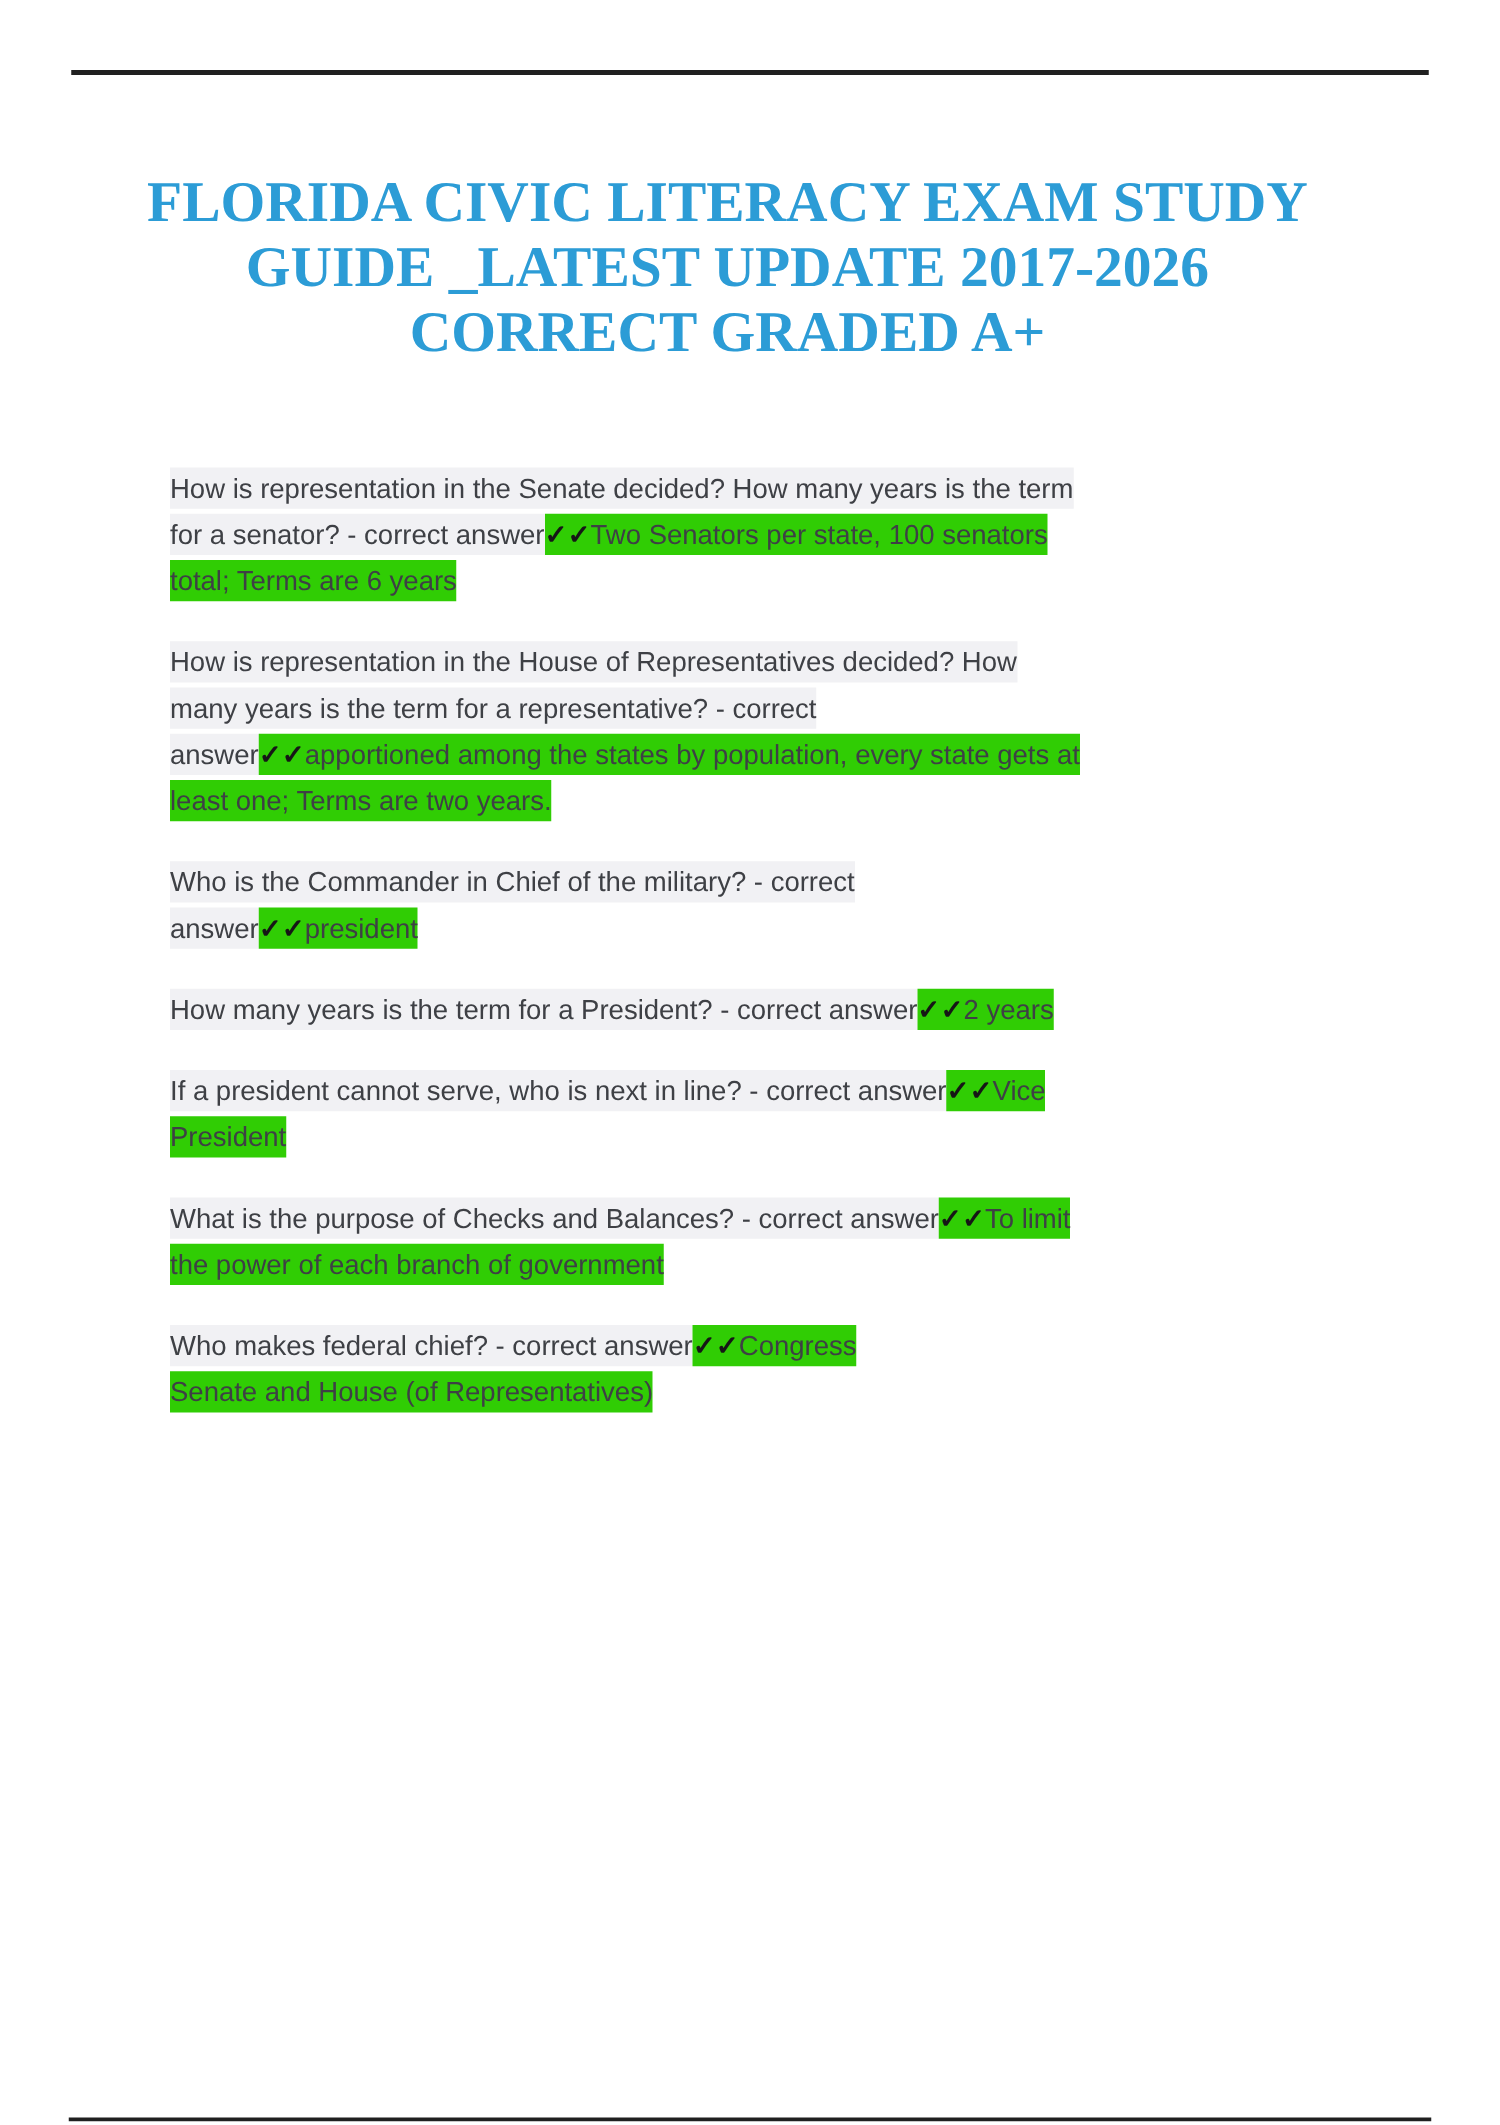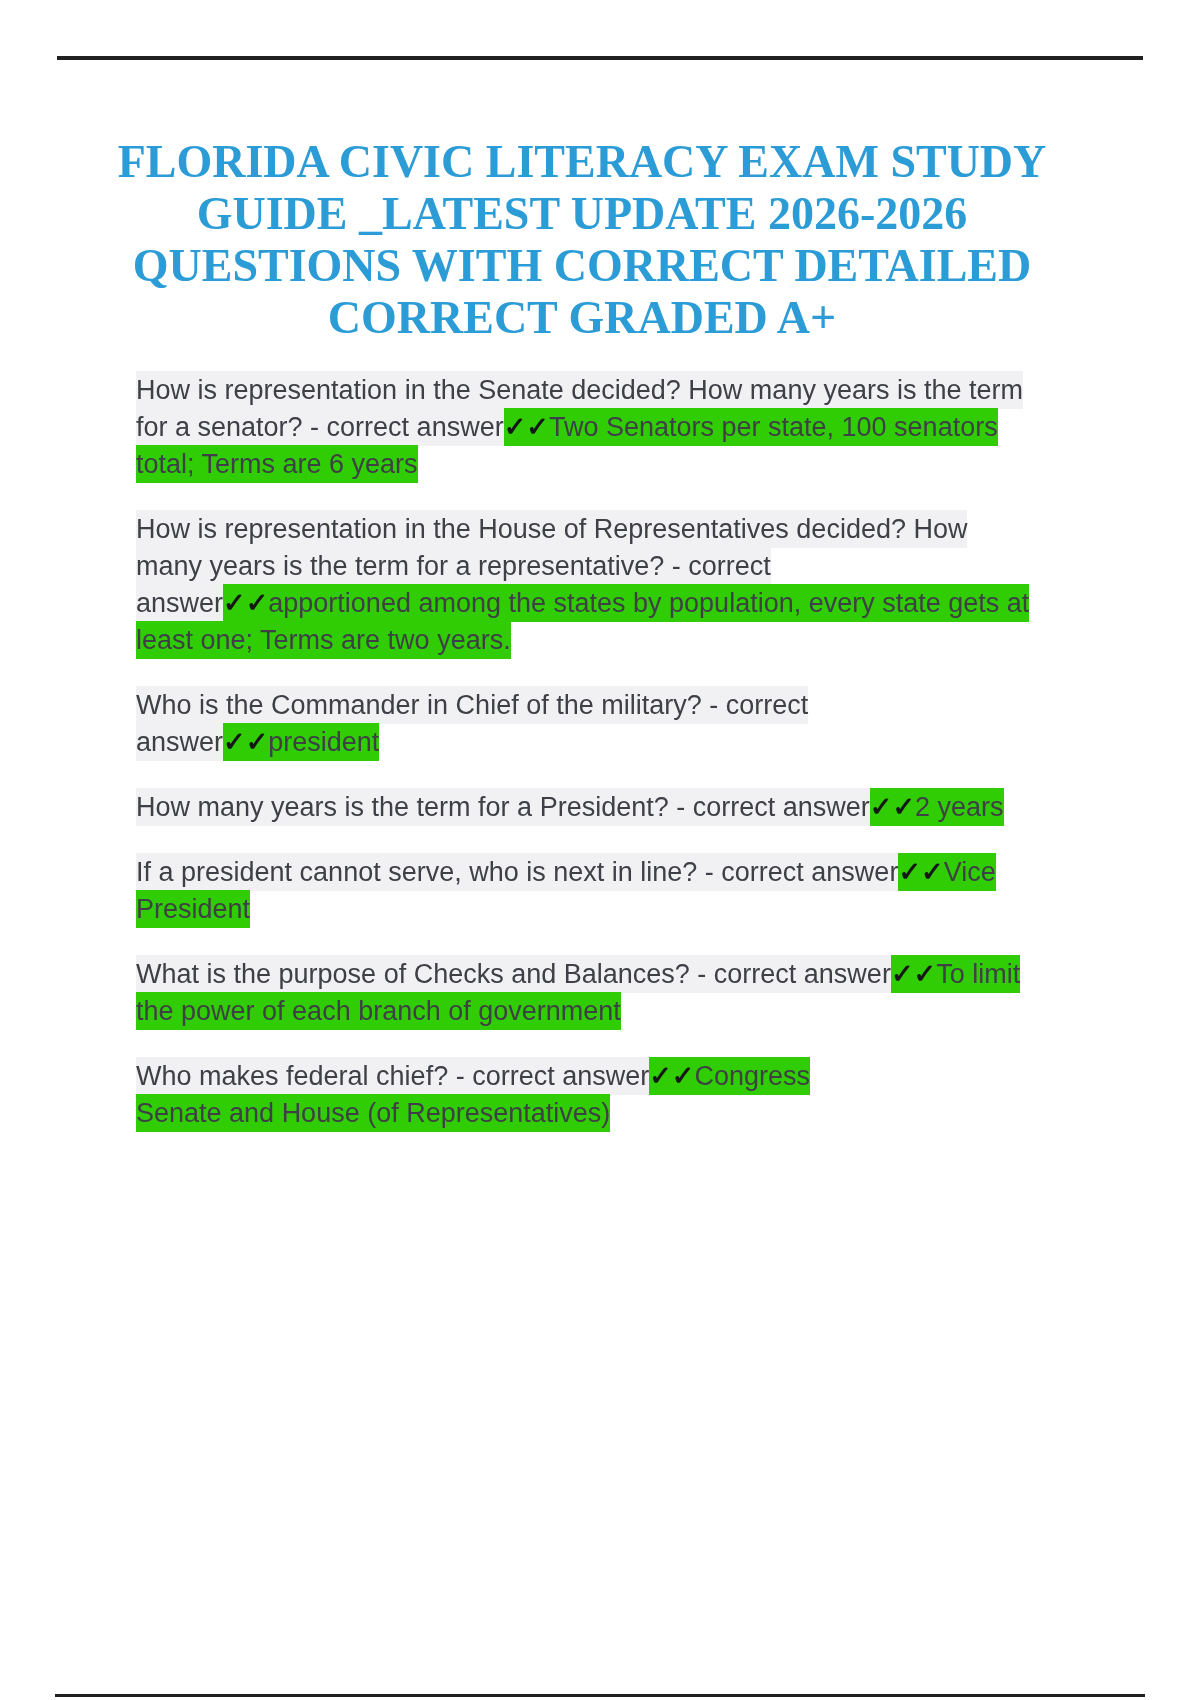--- a/index.html
+++ b/index.html
@@ -20,21 +20,21 @@
     font-weight:700;
     font-size:46px;
     line-height:52px;
     color:var(--title-color,#2C9CD6);
   }
   .content{
     position:absolute;left:136px;top:372px;width:965px;
   }
   .qa{
     margin:0 0 28px 0;
-    font-size:27px;
+    font-size:22px;
     line-height:37px;
     color:var(--text-color,#3E4045);
   }
   .q{
     background:var(--question-bg,#F1F1F4);
     white-space:pre-wrap;
     padding:4px 0;
     -webkit-box-decoration-break:clone;
     box-decoration-break:clone;
   }
@@ -51,22 +51,21 @@
   }
 </style>
 </head>
 <body>
 
 <div class="page">
   <div class="rule rule-top"></div>
 
   <div class="title">
     <div>FLORIDA CIVIC LITERACY EXAM STUDY</div>
-    <div>GUIDE _LATEST UPDATE 2026-2026</div>
-    <div>QUESTIONS WITH CORRECT DETAILED</div>
+    <div>GUIDE _LATEST UPDATE 2017-2026</div>
     <div>CORRECT GRADED A+</div>
   </div>
 
   <div class="content">
     <p class="qa"><span class="q">How is representation in the Senate decided? How many years is the term
 for a senator? - correct answer</span><span class="ans"><span class="chk">✓✓</span><span>Two Senators per state, 100 senators
 total; Terms are 6 years</span></span></p>
 
     <p class="qa"><span class="q">How is representation in the House of Representatives decided? How
 many years is the term for a representative? - correct

